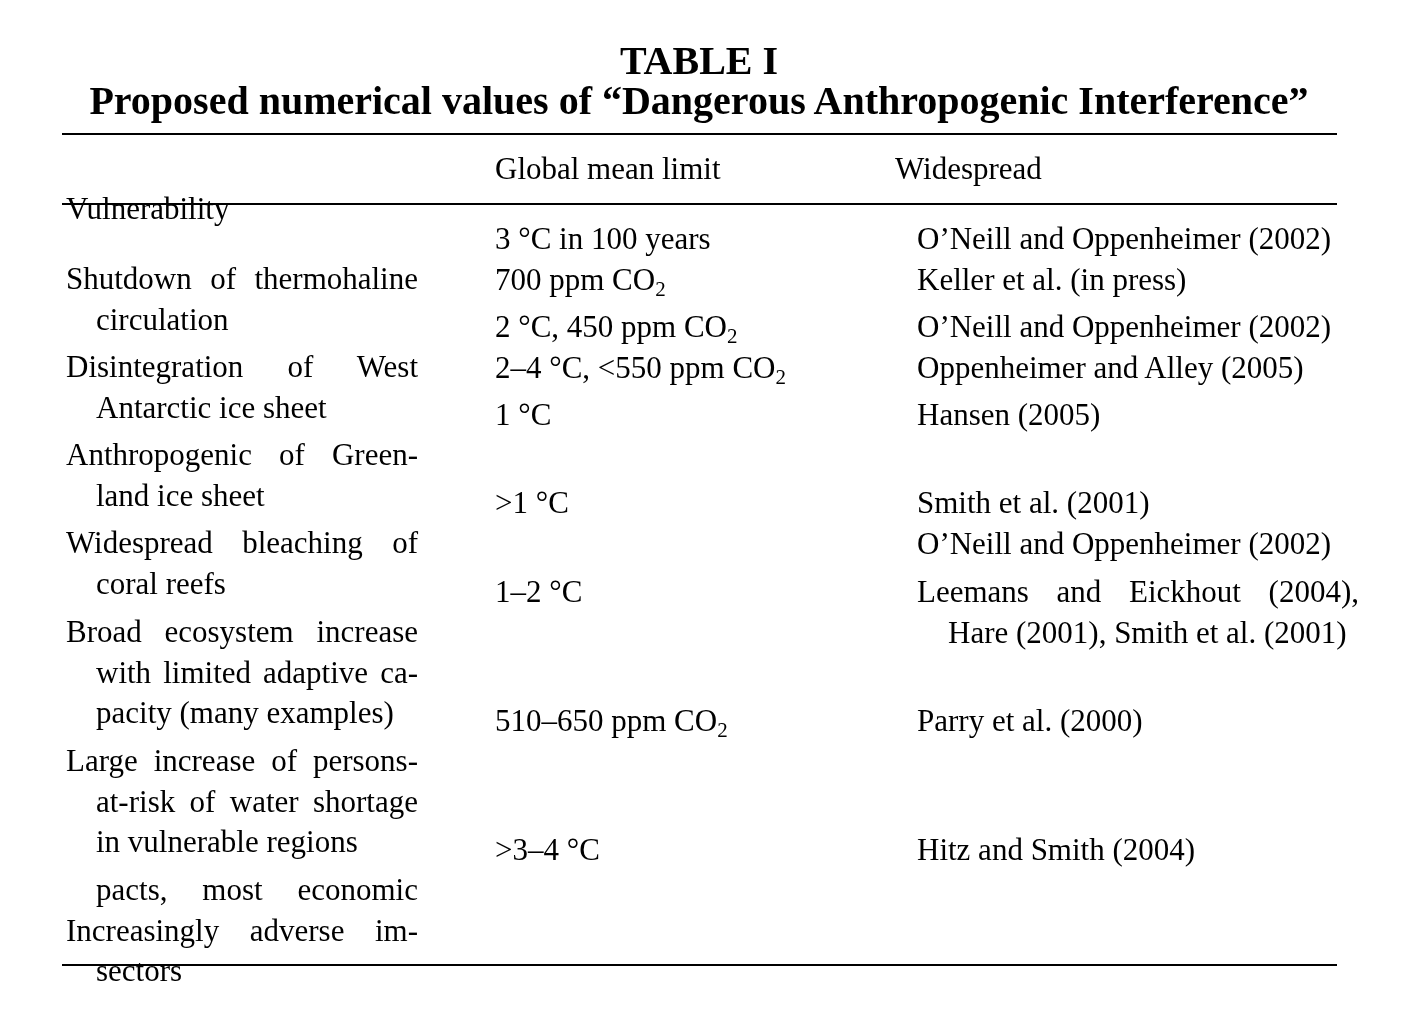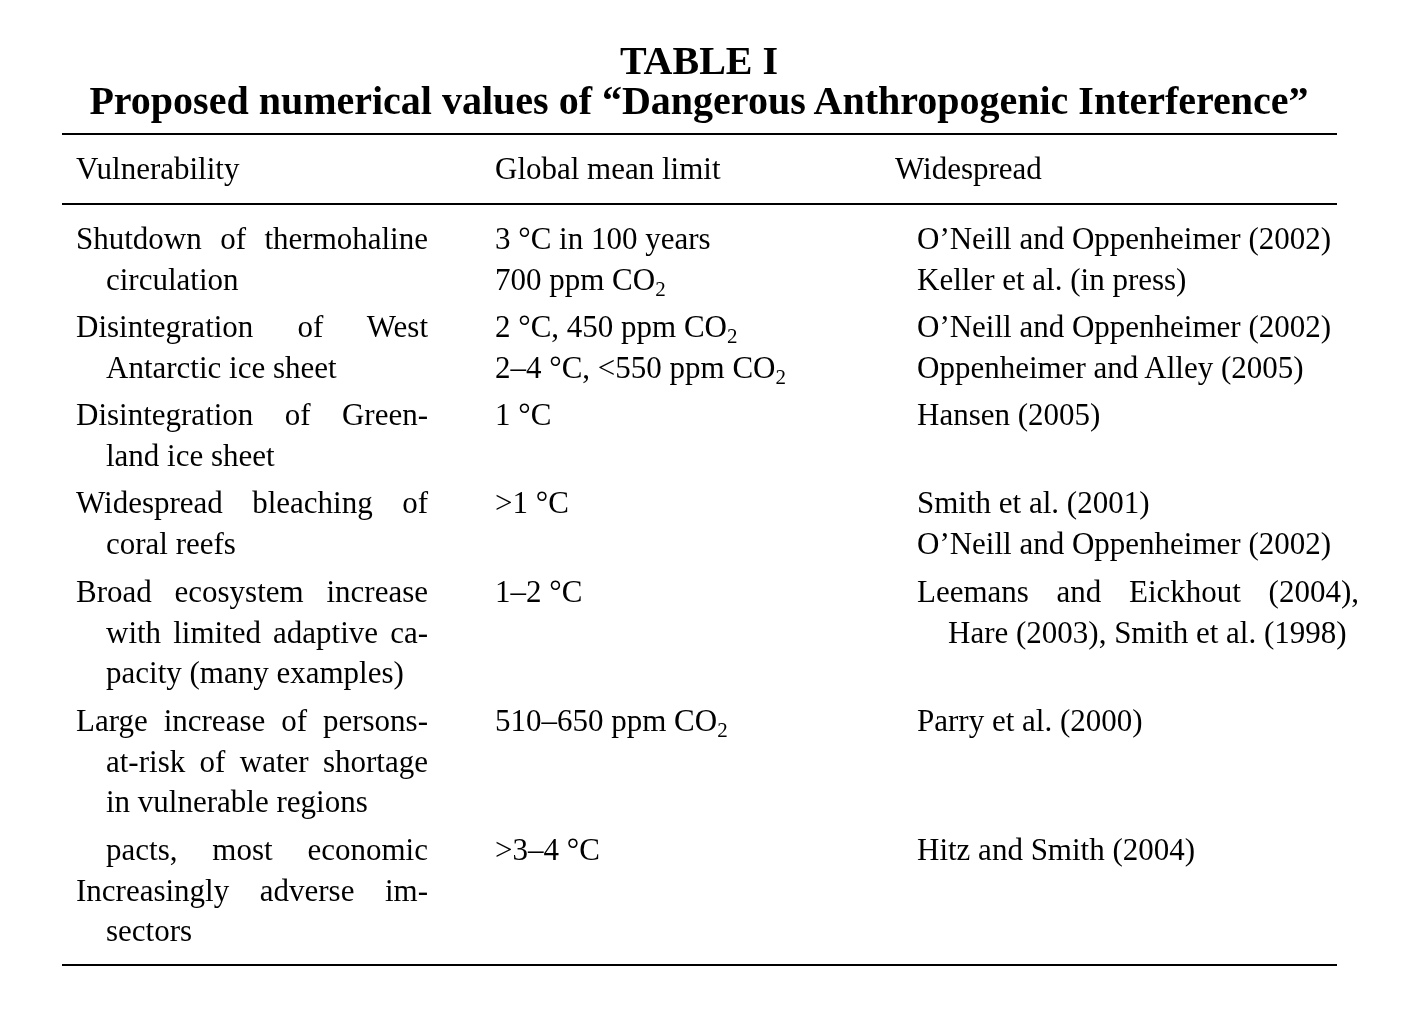--- a/index.html
+++ b/index.html
@@ -6,21 +6,21 @@
   body { width: 1422px; height: 1016px; position: relative; overflow: hidden;
          font-family: "Liberation Serif", "DejaVu Serif", serif; color: #000; }
   .caption { position: absolute; left: 0; width: 1398px; text-align: center; font-size: 40px; line-height: 40px; font-weight: bold; }
   #cap1 { top: 41px; }
   #cap2 { top: 81px; }
   .rule { position: absolute; left: 62px; width: 1275px; height: 0; border-top: 2px solid #000; }
   #rule-top { top: 133px; }
   #rule-mid { top: 203px; }
   #rule-bot { top: 964px; }
   .cell { position: absolute; font-size: 31px; line-height: 40.5px; white-space: nowrap; }
-  .col1 { left: 76px; width: 352px; }
+  .col1 { left: 66px; width: 352px; margin-top: 40px; }
   .col2 { left: 495px; }
   .col3 { left: 895px; }
   .hdr { top: 149px; }
   .vul .l { display: block; }
   .vul .l.j { text-align: justify; text-align-last: justify; }
   .vul .l.ind { padding-left: 30px; }
   .ref .l { display: block; margin-left: 22px; }
   .ref .l.j { width: 442px; text-align: justify; text-align-last: justify; }
   .ref .l.ind { padding-left: 31px; }
   .lim .l { display: block; }
@@ -60,21 +60,21 @@
 <div class="cell col2 lim" style="top:307px">
   <span class="l"><span>2 °C, 450 ppm CO</span><sub>2</sub></span>
   <span class="l"><span>2–4 °C, &lt;550 ppm CO</span><sub>2</sub></span>
 </div>
 <div class="cell col3 ref" style="top:307px">
   <span class="l">O’Neill and Oppenheimer (2002)</span>
   <span class="l">Oppenheimer and Alley (2005)</span>
 </div>
 
 <div class="cell col1 vul" style="top:395px">
-  <span class="l j">Disintegration of Green-</span>
+  <span class="l j">Anthropogenic of Green-</span>
   <span class="l ind">land ice sheet</span>
 </div>
 <div class="cell col2 lim" style="top:395px">
   <span class="l"><span>1 °C</span><sub></sub></span>
 </div>
 <div class="cell col3 ref" style="top:395px">
   <span class="l">Hansen (2005)</span>
 </div>
 
 <div class="cell col1 vul" style="top:483px">
@@ -92,21 +92,21 @@
 <div class="cell col1 vul" style="top:572px">
   <span class="l j">Broad ecosystem increase</span>
   <span class="l ind j">with limited adaptive ca-</span>
   <span class="l ind">pacity (many examples)</span>
 </div>
 <div class="cell col2 lim" style="top:572px">
   <span class="l"><span>1–2 °C</span><sub></sub></span>
 </div>
 <div class="cell col3 ref" style="top:572px">
   <span class="l j">Leemans and Eickhout (2004),</span>
-  <span class="l ind">Hare (2003), Smith et al. (1998)</span>
+  <span class="l ind">Hare (2001), Smith et al. (2001)</span>
 </div>
 
 <div class="cell col1 vul" style="top:701px">
   <span class="l j">Large increase of persons-</span>
   <span class="l ind j">at-risk of water shortage</span>
   <span class="l ind">in vulnerable regions</span>
 </div>
 <div class="cell col2 lim" style="top:701px">
   <span class="l"><span>510–650 ppm CO</span><sub>2</sub></span>
 </div>

